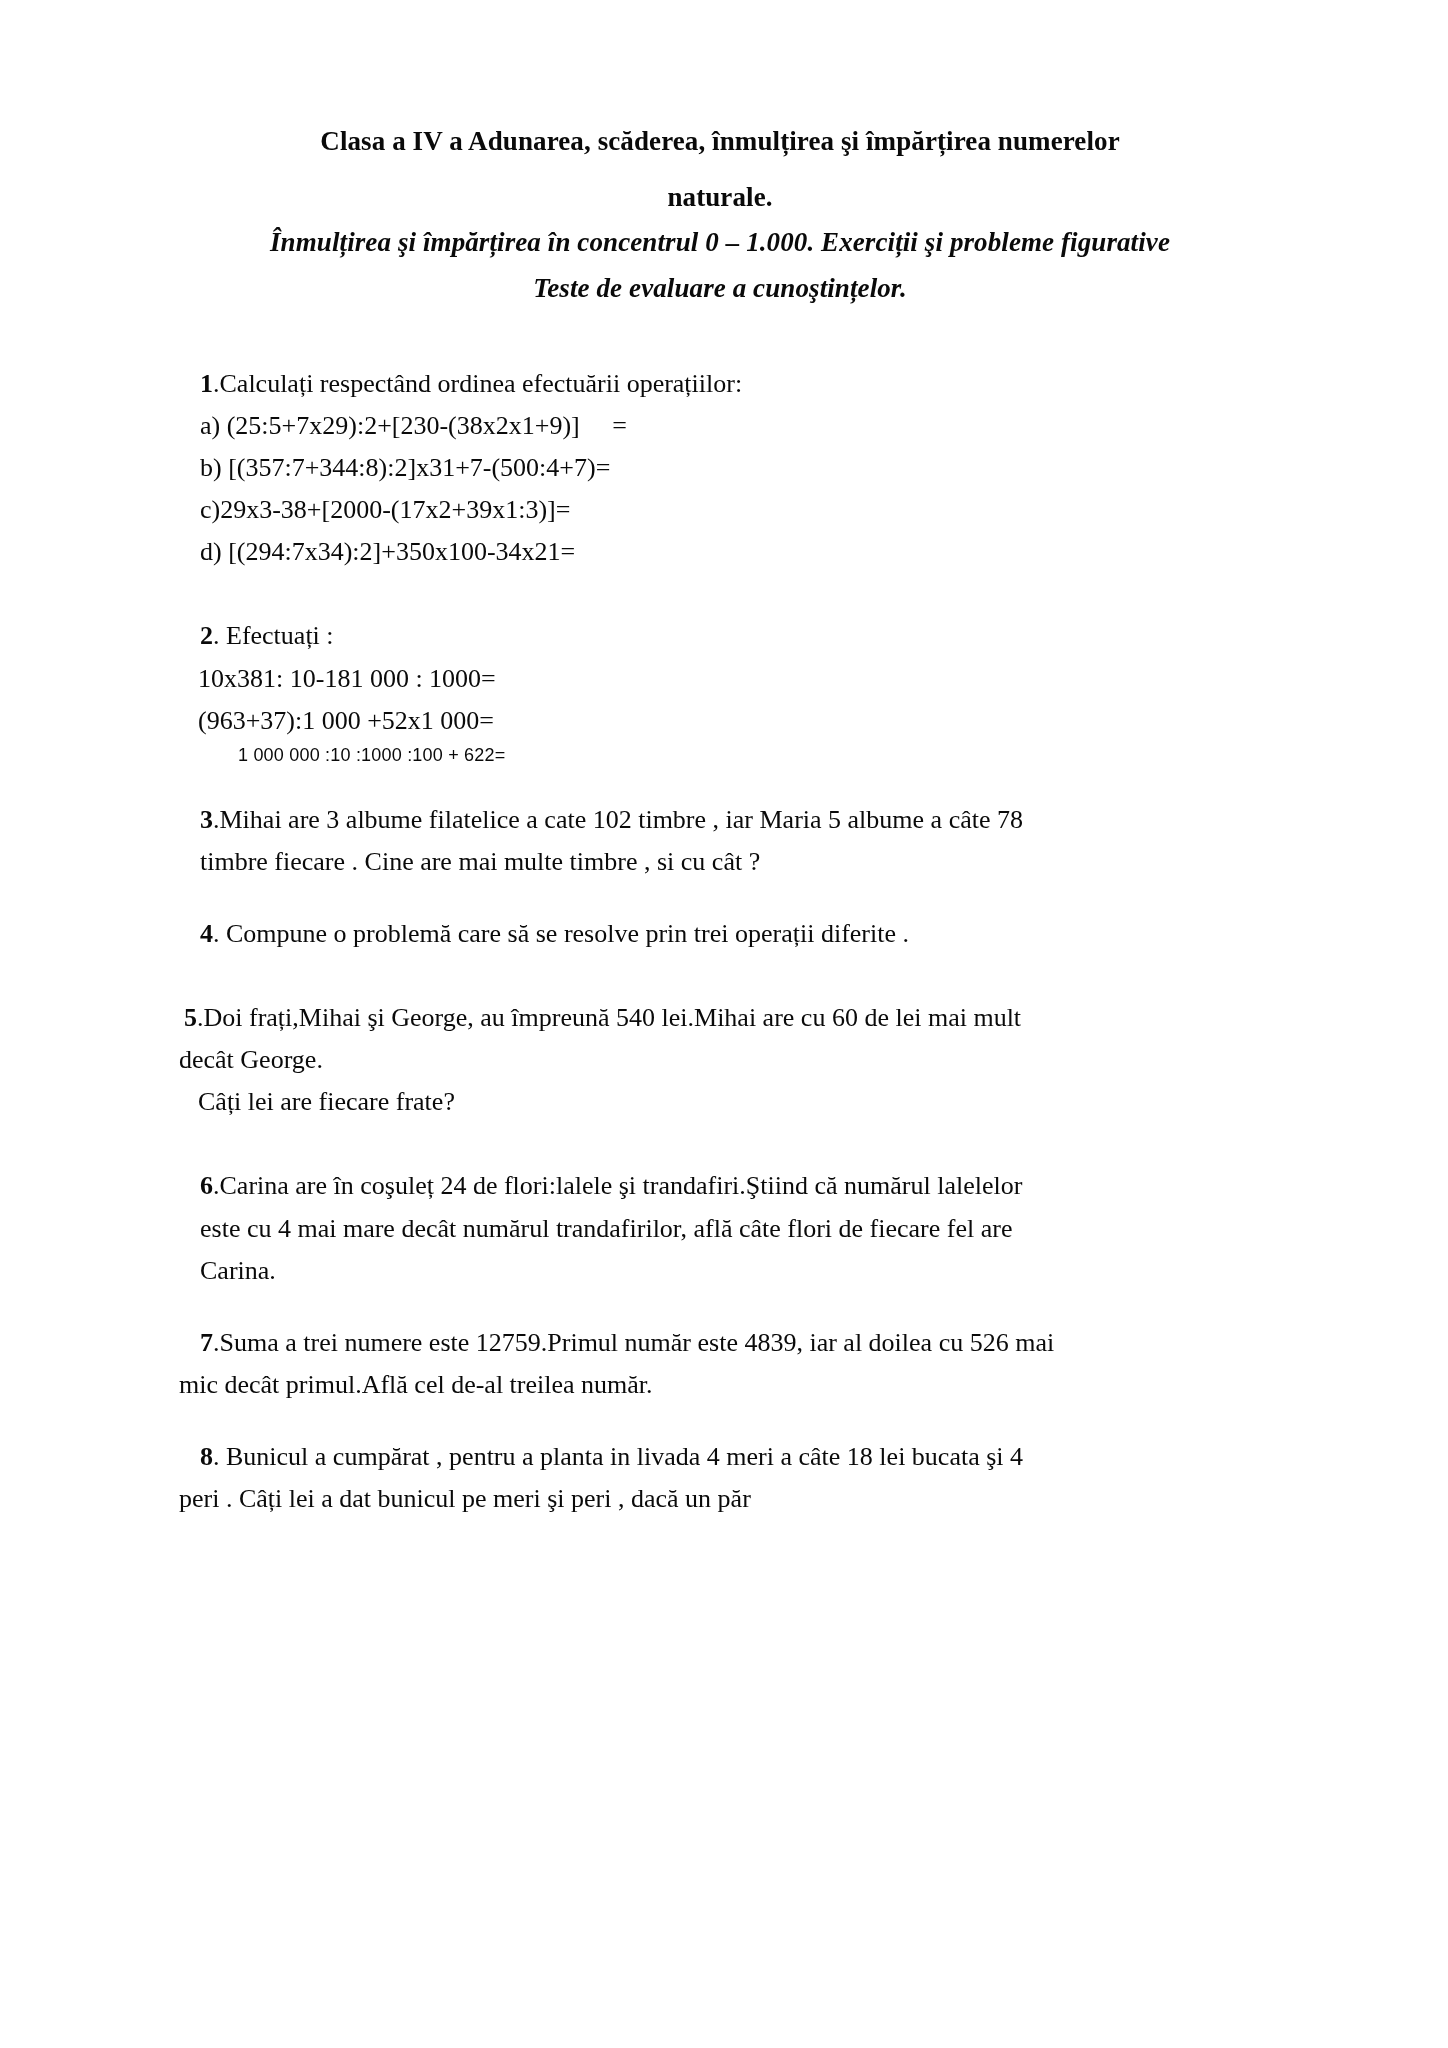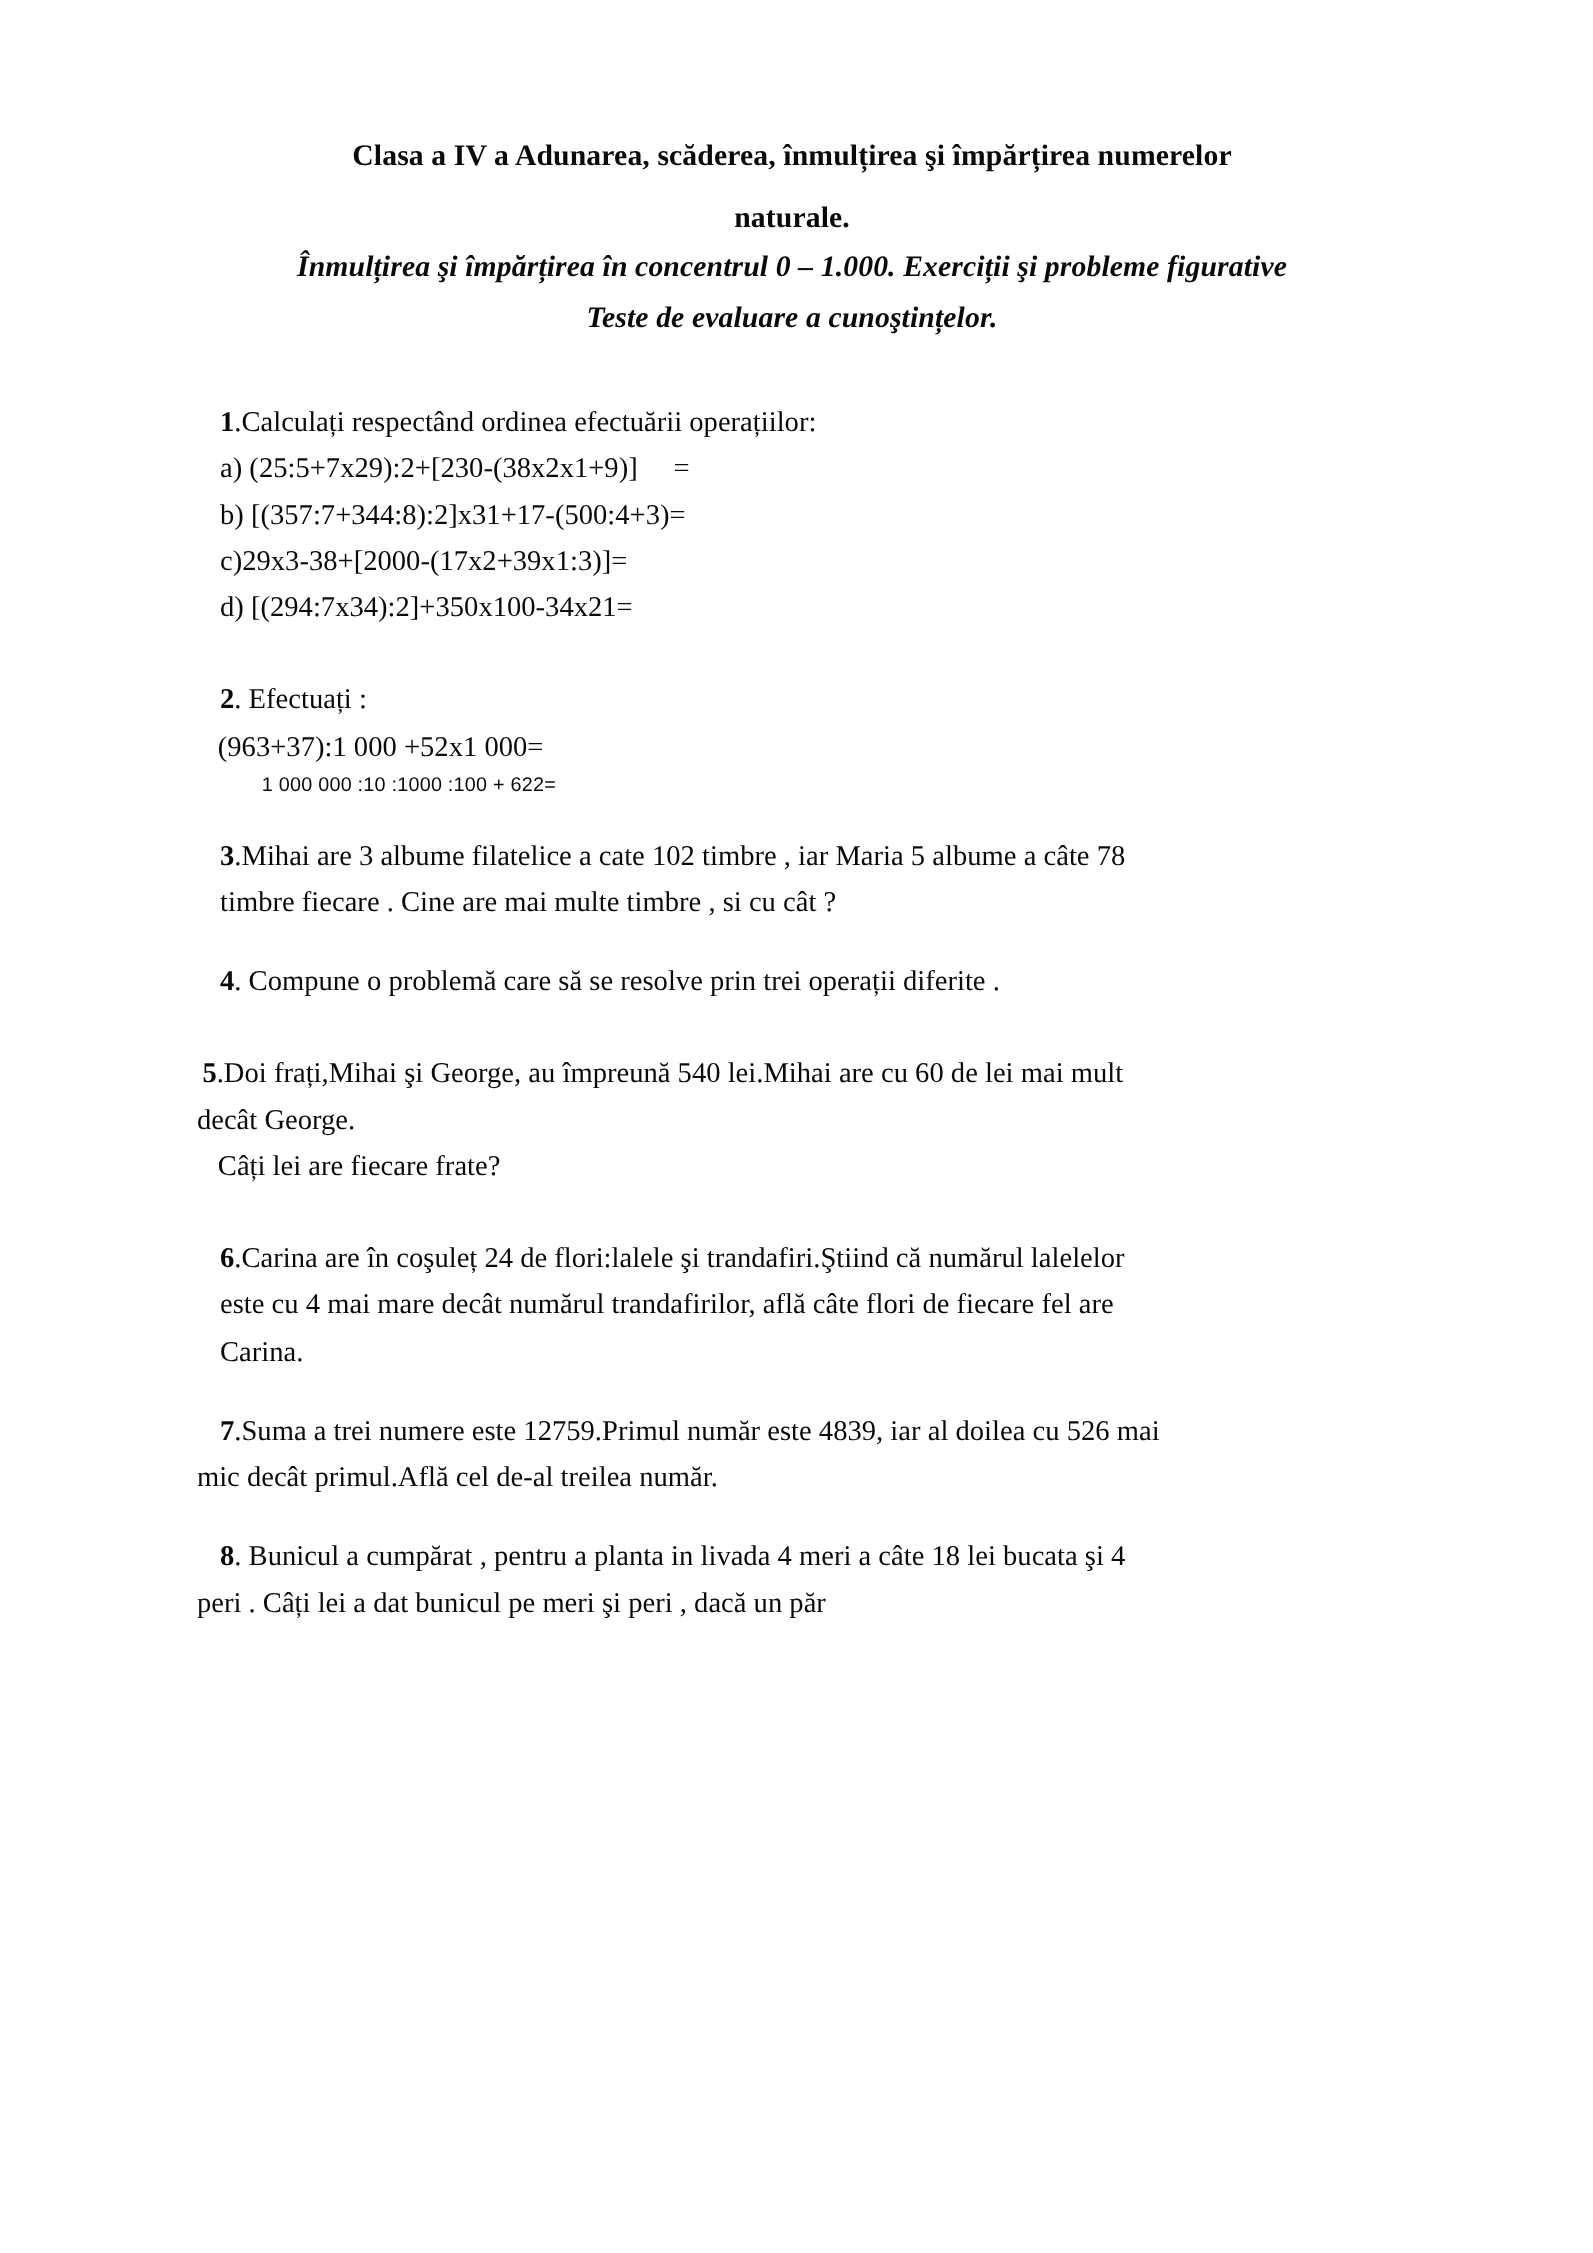--- a/index.html
+++ b/index.html
@@ -103,31 +103,32 @@
       <span class="title-line-2">naturale.</span>
       <span class="title-line-3">Înmulțirea şi împărțirea în concentrul 0 – 1.000. Exerciții şi probleme figurative</span>
       <span class="title-line-3">Teste de evaluare a cunoştințelor.</span>
     </div>
 
     <div class="body-block">
 
       <div class="q indent">
         <div class="line"><b class="num">1</b><span>.Calculați respectând ordinea efectuării operațiilor:</span></div>
         <div class="line">a) (25:5+7x29):2+[230-(38x2x1+9)]     =</div>
-        <div class="line">b) [(357:7+344:8):2]x31+17-(500:4+3)=</div>
+        <div class="line">b) [(357:7+344:8):2]x31+7-(500:4+7)=</div>
         <div class="line">c)29x3-38+[2000-(17x2+39x1:3)]=</div>
         <div class="line">d) [(294:7x34):2]+350x100-34x21=</div>
       </div>
 
       <div class="gap-lg"></div>
 
       <div class="q indent">
         <div class="line"><b class="num">2</b><span>. Efectuați :</span></div>
       </div>
       <div class="q indent-sm">
+        <div class="line">10x381: 10-181 000 : 1000=</div>
         <div class="line">(963+37):1 000 +52x1 000=</div>
       </div>
       <div class="sans-line">1 000 000 :10 :1000 :100 + 622=</div>
 
       <div class="gap-md"></div>
 
       <div class="q indent">
         <div class="line"><b class="num">3</b><span>.Mihai are 3 albume filatelice a cate 102 timbre , iar Maria 5 albume a câte 78</span></div>
         <div class="line">timbre fiecare . Cine are mai multe timbre , si cu cât ?</div>
       </div>

